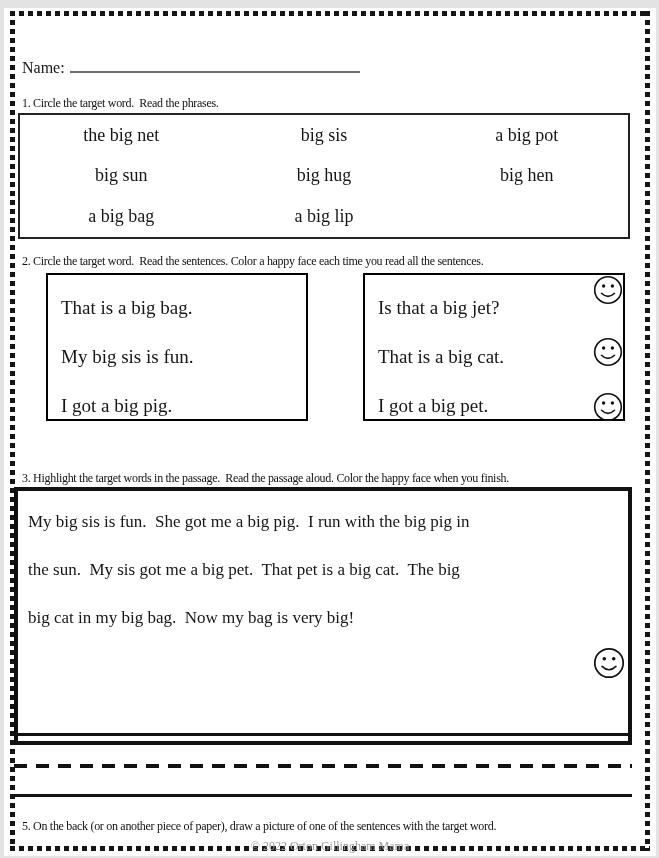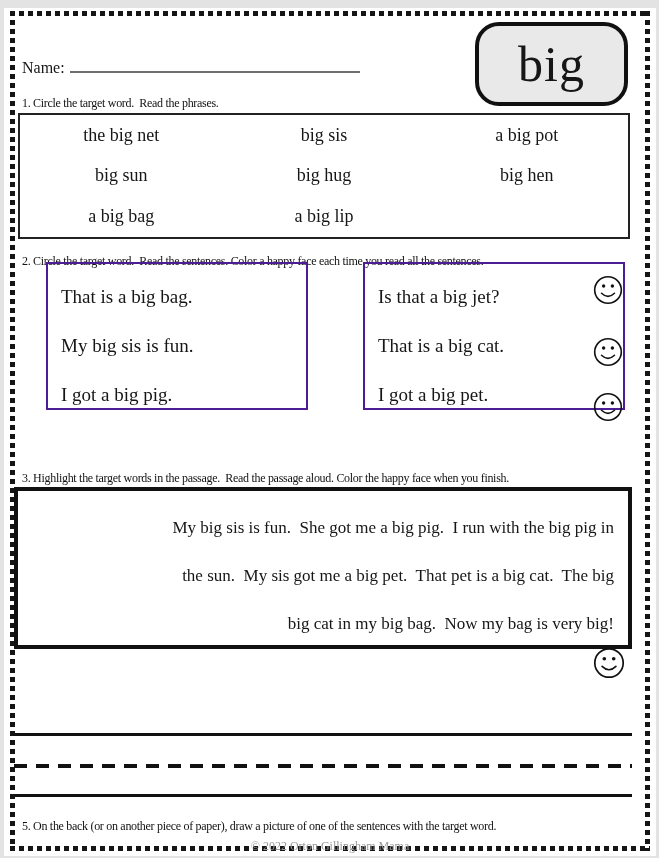--- a/index.html
+++ b/index.html
@@ -60,37 +60,36 @@
     border: 2px solid #222;
     display: grid;
     grid-template-columns: 1fr 1fr 1fr;
     grid-template-rows: 1fr 1fr 1fr;
     align-items: center; justify-items: center;
     font-size: 18px;
     text-align: center;
   }
 
   .sent-box {
-    position: absolute; top: 254px; height: 148px; width: 262px;
-    border: 2px solid #4c1d95;
+    position: absolute; top: 265px; height: 148px; width: 262px;
+    border: 2px solid #000000;
     padding: 8px 4px 0 13px;
     font-size: 19px;
     overflow: hidden;
   }
   .sent-box.left  { left: 42px; }
   .sent-box.right { left: 314px; margin-left: 45px; }
   .sentence { height: 49px; line-height: 49px; white-space: pre; }
 
   .passage-box {
-    position: absolute; left: 10px; top: 479px; width: 618px; height: 162px;
+    position: absolute; left: 10px; top: 479px; width: 618px; height: 258px;
     border: 4px solid #111;
-    padding: 13px 14px 0 10px;
+    padding: 7px 14px 0 10px;
     font-size: 17px;
     overflow: hidden;
-    text-align: right;
   }
   .passage-line { height: 48px; line-height: 48px; white-space: pre; }
 
   .smiley { position: absolute; width: 30px; height: 30px; }
   .smiley svg { display: block; width: 100%; height: 100%; }
   .sm1 { left: 589px; top: 267px; }
   .sm2 { left: 589px; top: 329px; }
   .sm3 { left: 589px; top: 384px; }
   .sm4 { left: 589px; top: 639px; width: 32px; height: 32px; }
 
@@ -112,23 +111,20 @@
 <body>
 
 <div class="page">
 
   <div class="dotted-frame"></div>
 
   <div class="name-row">
     <span>Name:</span><span class="name-line"></span>
   </div>
 
-  <div class="word-card">
-    <span>big</span>
-  </div>
 
   <div class="heading h1">1. Circle the target word.  Read the phrases.</div>
   <div class="phrases-box">
     <div class="phrase">the big net</div>
     <div class="phrase">big sis</div>
     <div class="phrase">a big pot</div>
     <div class="phrase">big sun</div>
     <div class="phrase">big hug</div>
     <div class="phrase">big hen</div>
     <div class="phrase">a big bag</div>

